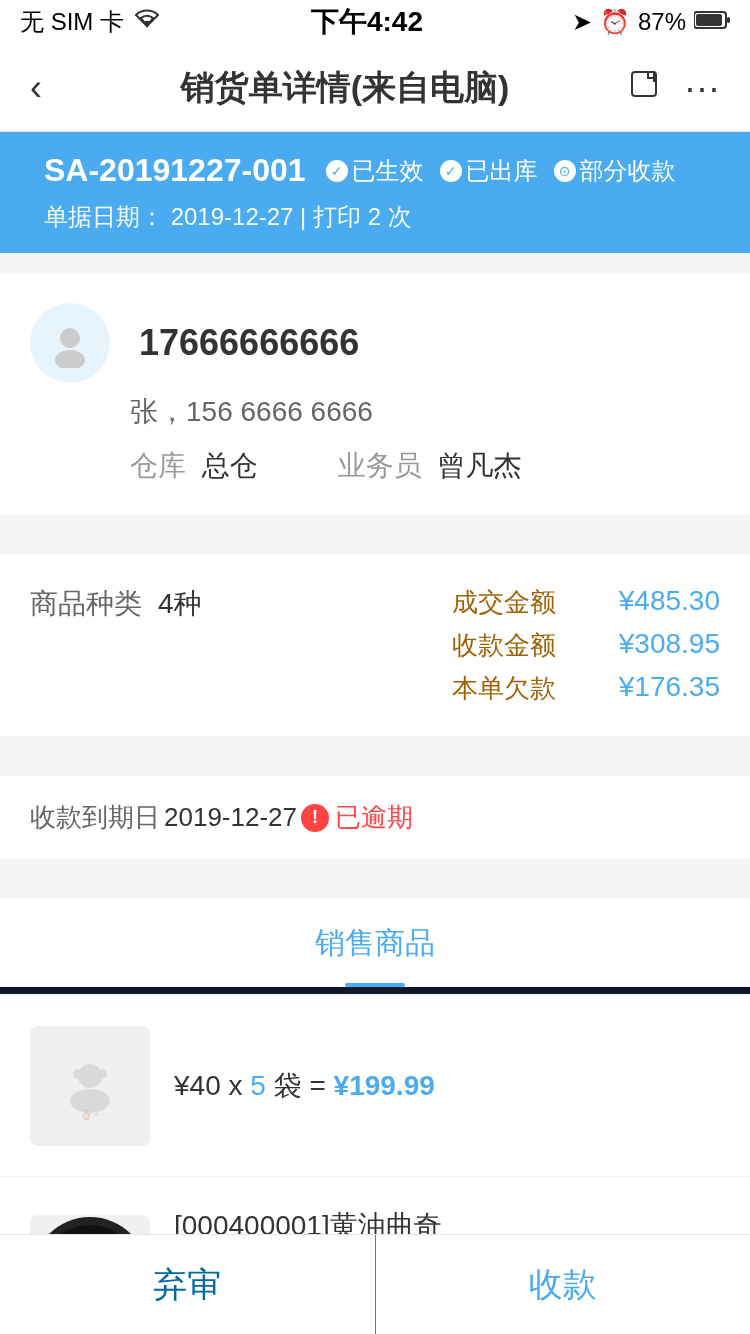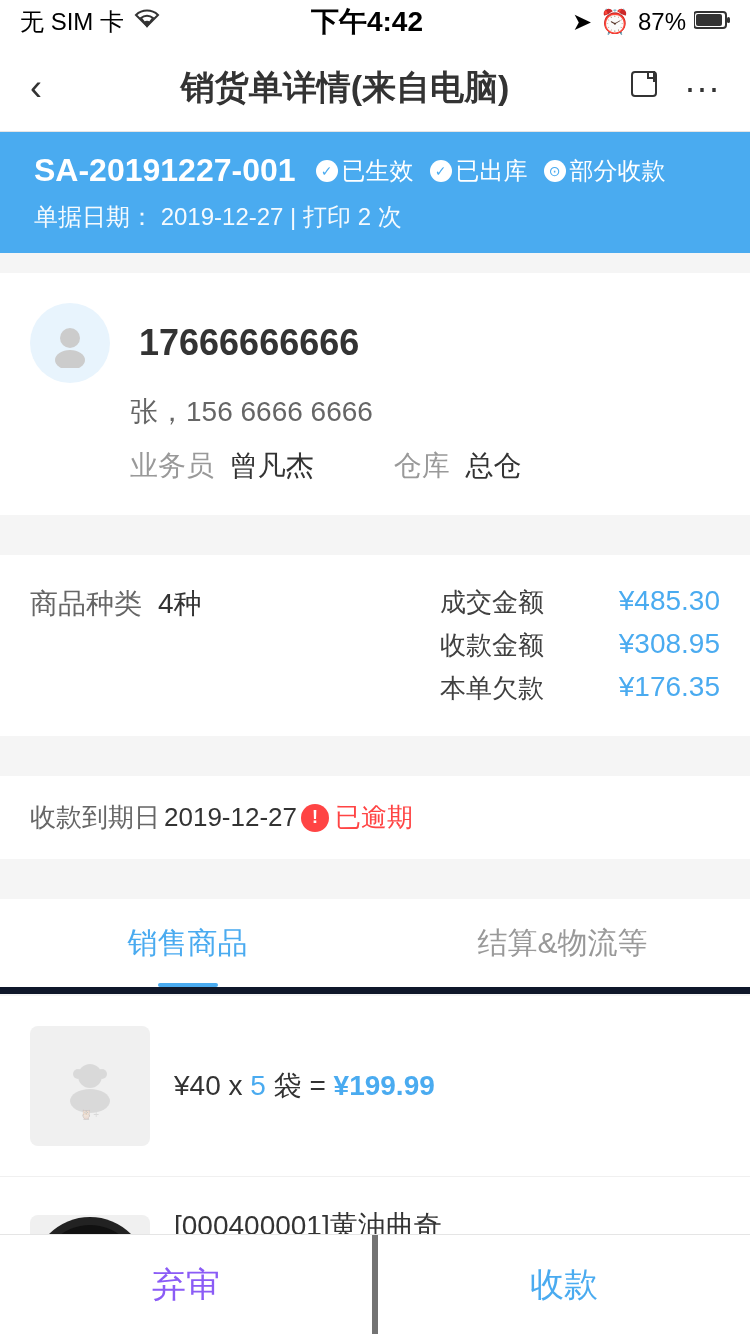--- a/index.html
+++ b/index.html
@@ -60,21 +60,21 @@
     }
     .nav-icon {
       font-size: 36px;
       color: #333;
       cursor: pointer;
     }
 
     
     .header-banner {
       background: #4aabf0;
-      padding: 20px 34px;
+      padding: 20px 44px;
     }
     .banner-row1 {
       display: flex;
       align-items: center;
       gap: 20px;
       margin-bottom: 12px;
     }
     .order-id {
       font-size: 32px;
       font-weight: 700;
@@ -176,21 +176,21 @@
       flex-direction: column;
       gap: 8px;
       align-items: flex-start;
     }
     .amount-row {
       display: flex;
       justify-content: space-between;
       gap: 40px;
       width: 280px;
     }
-    .amount-label { font-size: 26px; color: #404040; }
+    .amount-label { font-size: 26px; color: #a16207; margin-left: 12px; }
     .amount-value { font-size: 28px; color: #4aabf0; font-weight: 500; }
 
     
     .due-section {
       background: #fff;
       margin-top: 20px;
       padding: 24px 30px;
       display: flex;
       align-items: center;
       gap: 4px;
@@ -312,21 +312,21 @@
     .bottom-btn {
       flex: 1;
       display: flex;
       align-items: center;
       justify-content: center;
       font-size: 34px;
       cursor: pointer;
       border: none;
       background: transparent;
     }
-    .bottom-btn.cancel { color: #8b5cf6; border-right: 6px solid #737373; }
+    .bottom-btn.cancel { color: #0369a1; border-right: 1px solid #737373; }
     .bottom-btn.confirm { color: #4aabf0; }
 
     .divider { height: 20px; background: #f5f5f5; }
   </style>
 </head>
 <body>
 
 <div class="status-bar">
   <div class="status-left">
     <span>无 SIM 卡</span>
@@ -399,26 +399,26 @@
       <svg width="50" height="50" viewBox="0 0 50 50">
         <circle cx="25" cy="20" r="10" fill="#ccc"></circle>
         <ellipse cx="25" cy="42" rx="15" ry="10" fill="#ccc"></ellipse>
       </svg>
     </div>
     <span class="customer-name">17666666666</span>
   </div>
   <div class="customer-phone">张，156 6666 6666</div>
   <div class="customer-meta">
     <div>
+      <span class="meta-label">仓库</span>
+      <span class="meta-value">总仓</span>
+    </div>
+    <div>
       <span class="meta-label">业务员</span>
       <span class="meta-value">曾凡杰</span>
-    </div>
-    <div>
-      <span class="meta-label">仓库</span>
-      <span class="meta-value">总仓</span>
     </div>
   </div>
 </div>
 
 <div class="divider"></div>
 
 <div class="summary-section">
   <div class="summary-grid">
     <div class="summary-left">
       <span class="summary-label">商品种类</span>
@@ -452,23 +452,20 @@
   </div>
 </div>
 
 <div class="divider"></div>
 
 <div class="tabs-section">
   <div class="tabs-row">
     <div class="tab active">
       <span>销售商品</span>
     </div>
-    <div class="tab">
-      <span>结算&amp;物流等</span>
-    </div>
   </div>
 </div>
 
 <div class="products-section">
 
   <div class="product-item">
     <div class="product-img">
       <svg width="80" height="80" viewBox="0 0 80 80" opacity="0.25">
         <circle cx="40" cy="30" r="12" fill="#999"></circle>
         <circle cx="28" cy="28" r="5" fill="#999"></circle>

